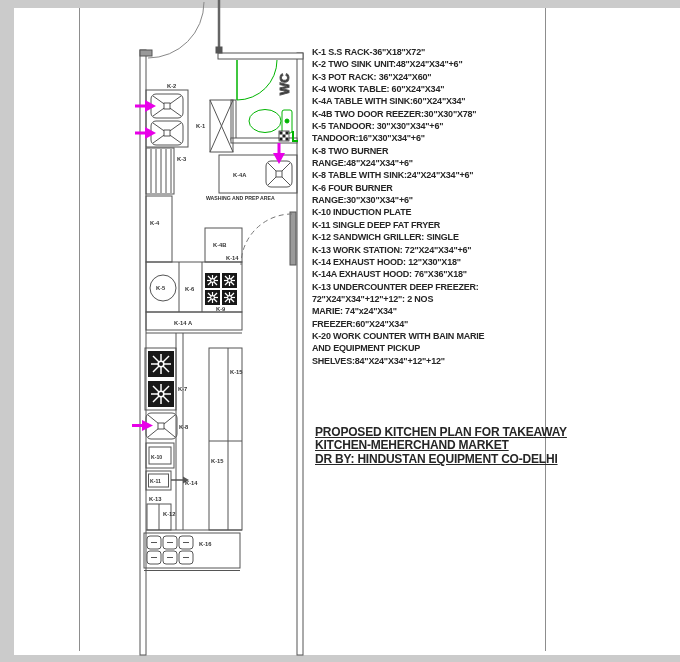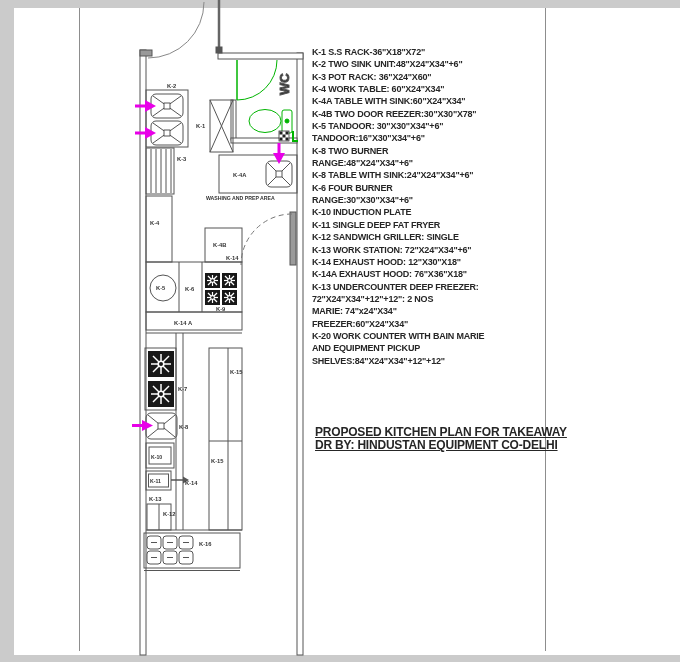--- a/index.html
+++ b/index.html
@@ -341,14 +341,15 @@
     <div class="legend-line">72"X24"X34"+12"+12": 2 NOS</div>
     <div class="legend-line">MARIE: 74"x24"X34"</div>
     <div class="legend-line">FREEZER:60"X24"X34"</div>
     <div class="legend-line">K-20 WORK COUNTER WITH BAIN MARIE</div>
     <div class="legend-line">AND EQUIPMENT PICKUP</div>
     <div class="legend-line">SHELVES:84"X24"X34"+12"+12"</div>
   </div>
 
 <div class="titleblock">
     <div class="title-line">PROPOSED KITCHEN PLAN FOR TAKEAWAY</div>
+    <div class="title-line">KITCHEN-MEHERCHAND MARKET</div>
     <div class="title-line">DR BY: HINDUSTAN EQUIPMENT CO-DELHI</div>
   </div>
 
 </body></html>

